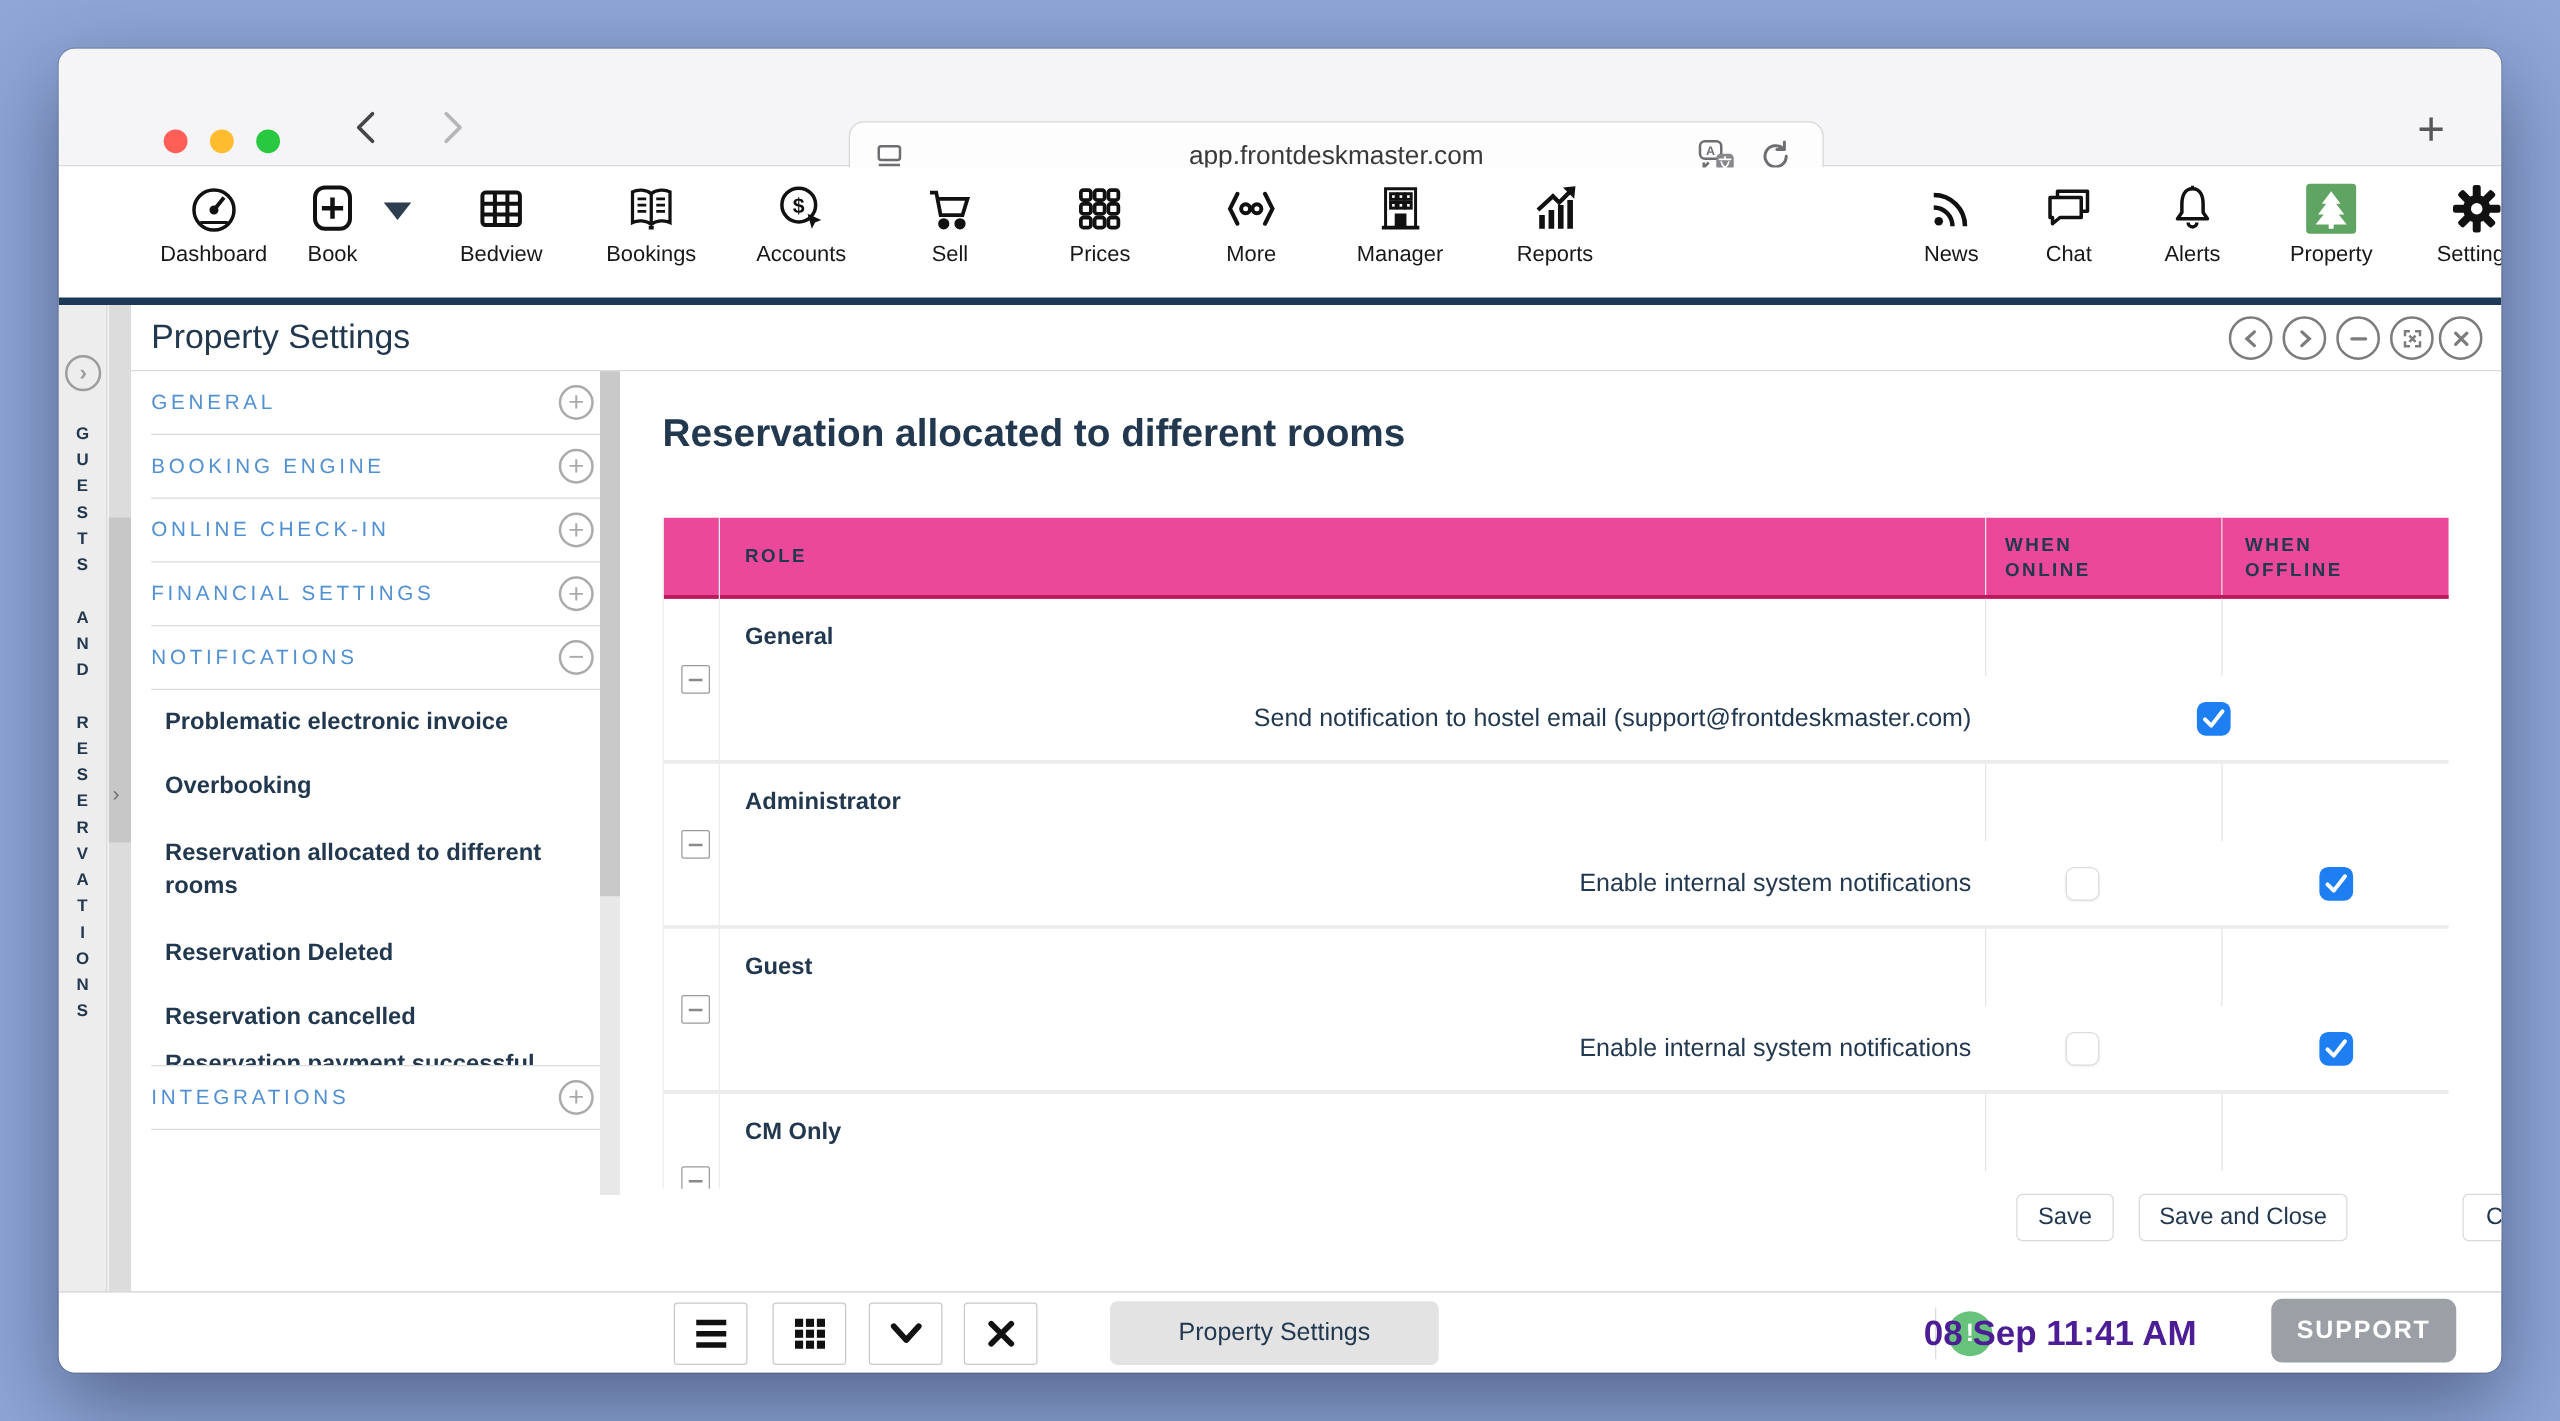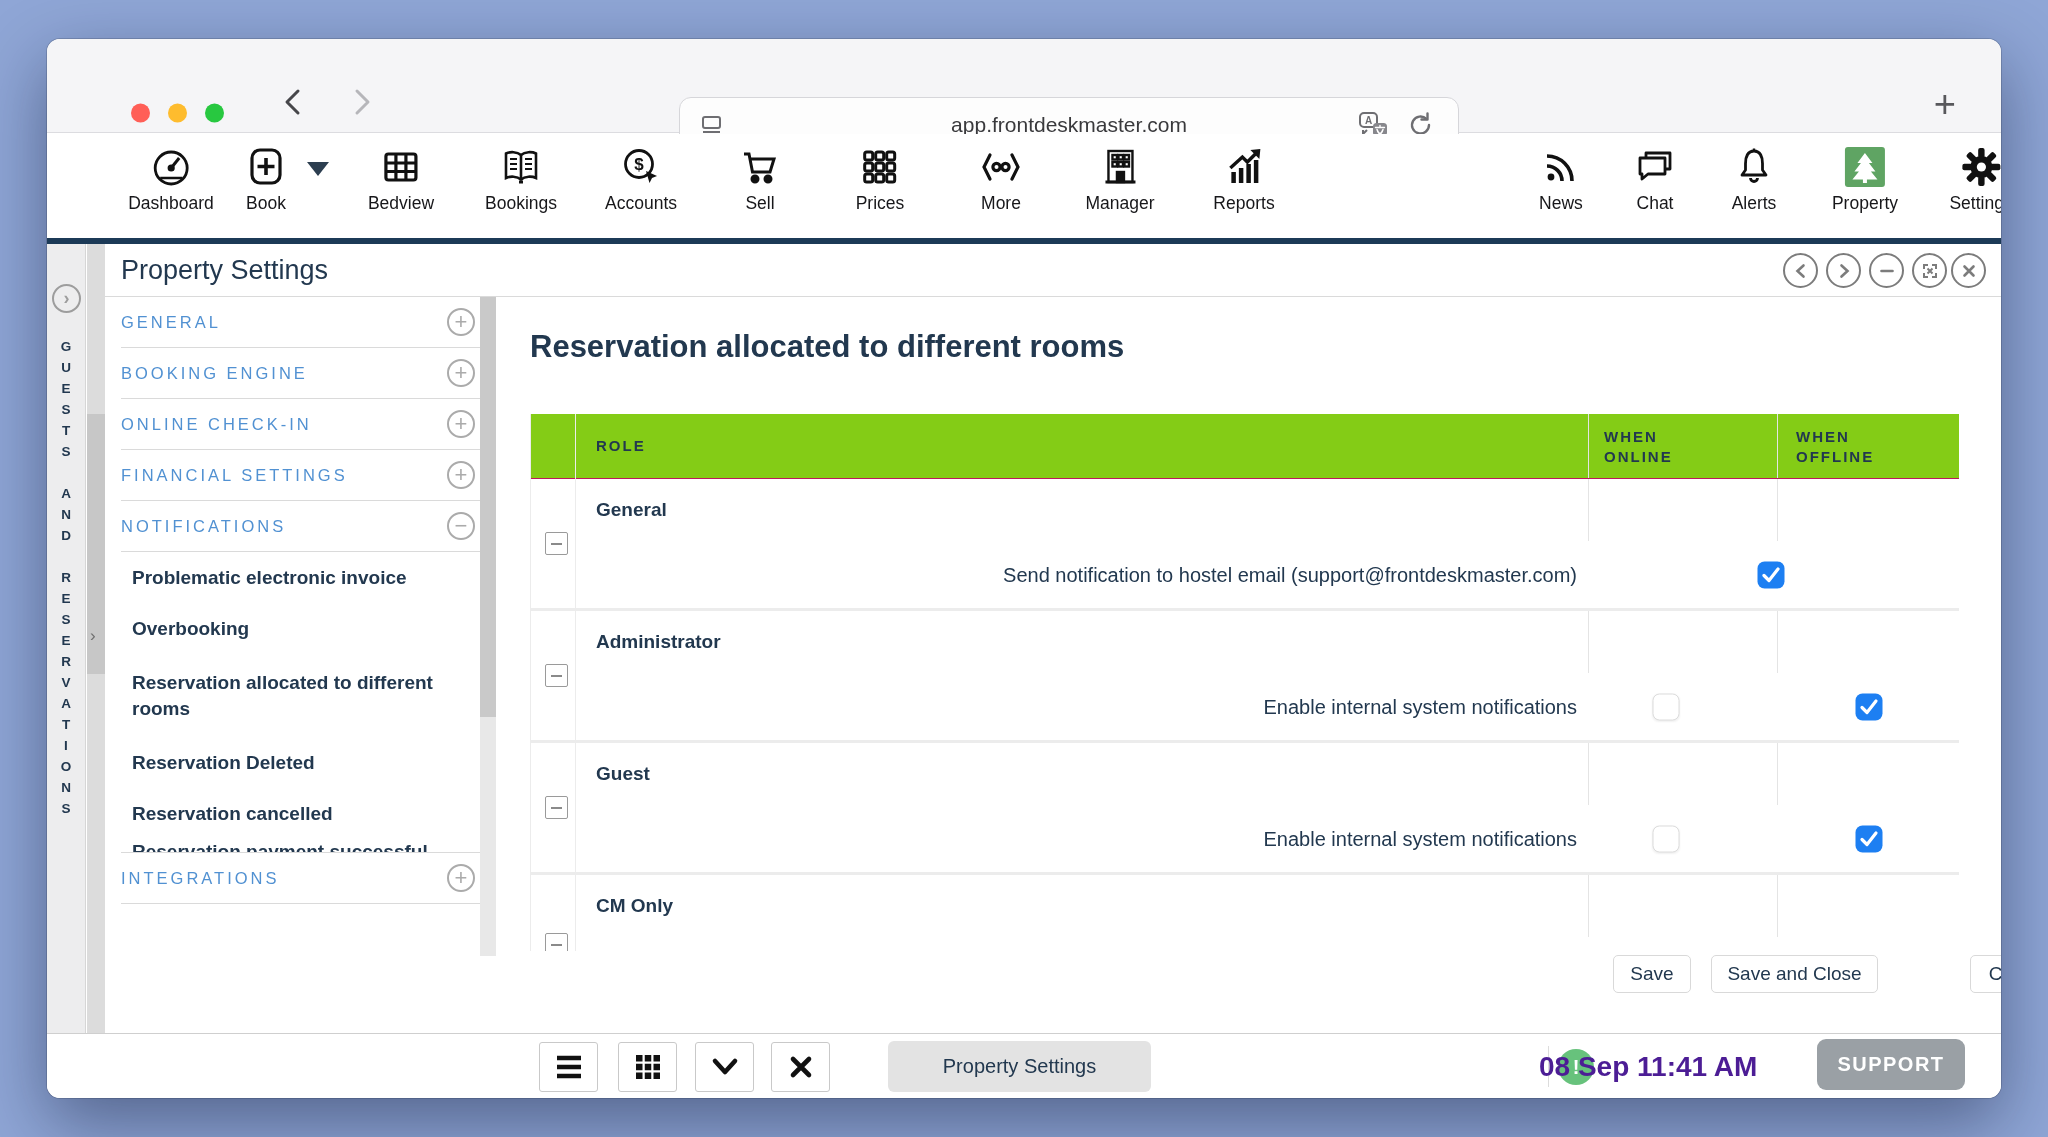--- a/index.html
+++ b/index.html
@@ -60,21 +60,21 @@
   .sub-row{ height:51px; display:flex; align-items:center; padding-left:11px;}
   .sub-row .s{ font-size:19px; font-weight:700; color:#22384f; line-height:1.35;}
   .sub-row.two{ height:83px;}
   .sub-row.clipped{ height:14px; overflow:hidden; align-items:flex-start;}
   .side-scroll{ position:absolute; left:375px; top:53px; width:16px; height:659px; background:#e8e8e8;}
   .side-scroll .thumb{ position:absolute; left:0; width:100%; top:0; height:420px; background:#c9c9c9;}
   
   .content{ position:absolute; left:425px; top:53px; right:42px; bottom:0;}
   .heading{ position:absolute; left:0; top:32px; font-size:31px; font-weight:700; color:#22384f;}
   .rtable{ position:absolute; left:0; top:117px; width:1429px; height:537px; overflow:hidden; border-left:1px solid #ececec;}
-  .thead{ position:relative; height:65px; background:#84cc16; border-bottom:1px solid #be185d;}
+  .thead{ position:relative; height:65px; background:#ec4899; border-bottom:3px solid #be185d;}
   .th{ position:absolute; font-size:15px; font-weight:700; letter-spacing:2px; color:#22384f; line-height:1.3;}
   .col-line{ position:absolute; top:0; width:1px; background:#e4e4e4;}
   .group{ position:relative; border-bottom:3px solid #ececec;}
   .g-label-row{ position:relative; height:62px;}
   .g-label-row .vline{ position:absolute; top:0; height:100%; width:1px; background:#e4e4e4;}
   .g-name{ position:absolute; left:65px; top:50%; transform:translateY(-50%); font-size:19px; font-weight:700; color:#22384f;}
   .g-sub-row{ position:relative; height:67px;}
   .g-sub-row .txt{ position:absolute; right:382px; top:50%; transform:translateY(-50%); font-size:20px; color:#22384f; white-space:nowrap;}
   .toggle{ position:absolute; left:14px; width:23px; height:23px; background:#fff; border:1.5px solid #9a9a9a; border-radius:2px; display:flex; align-items:center; justify-content:center;}
   .toggle::after{ content:""; width:11px; height:2px; background:#8a8a8a;}

